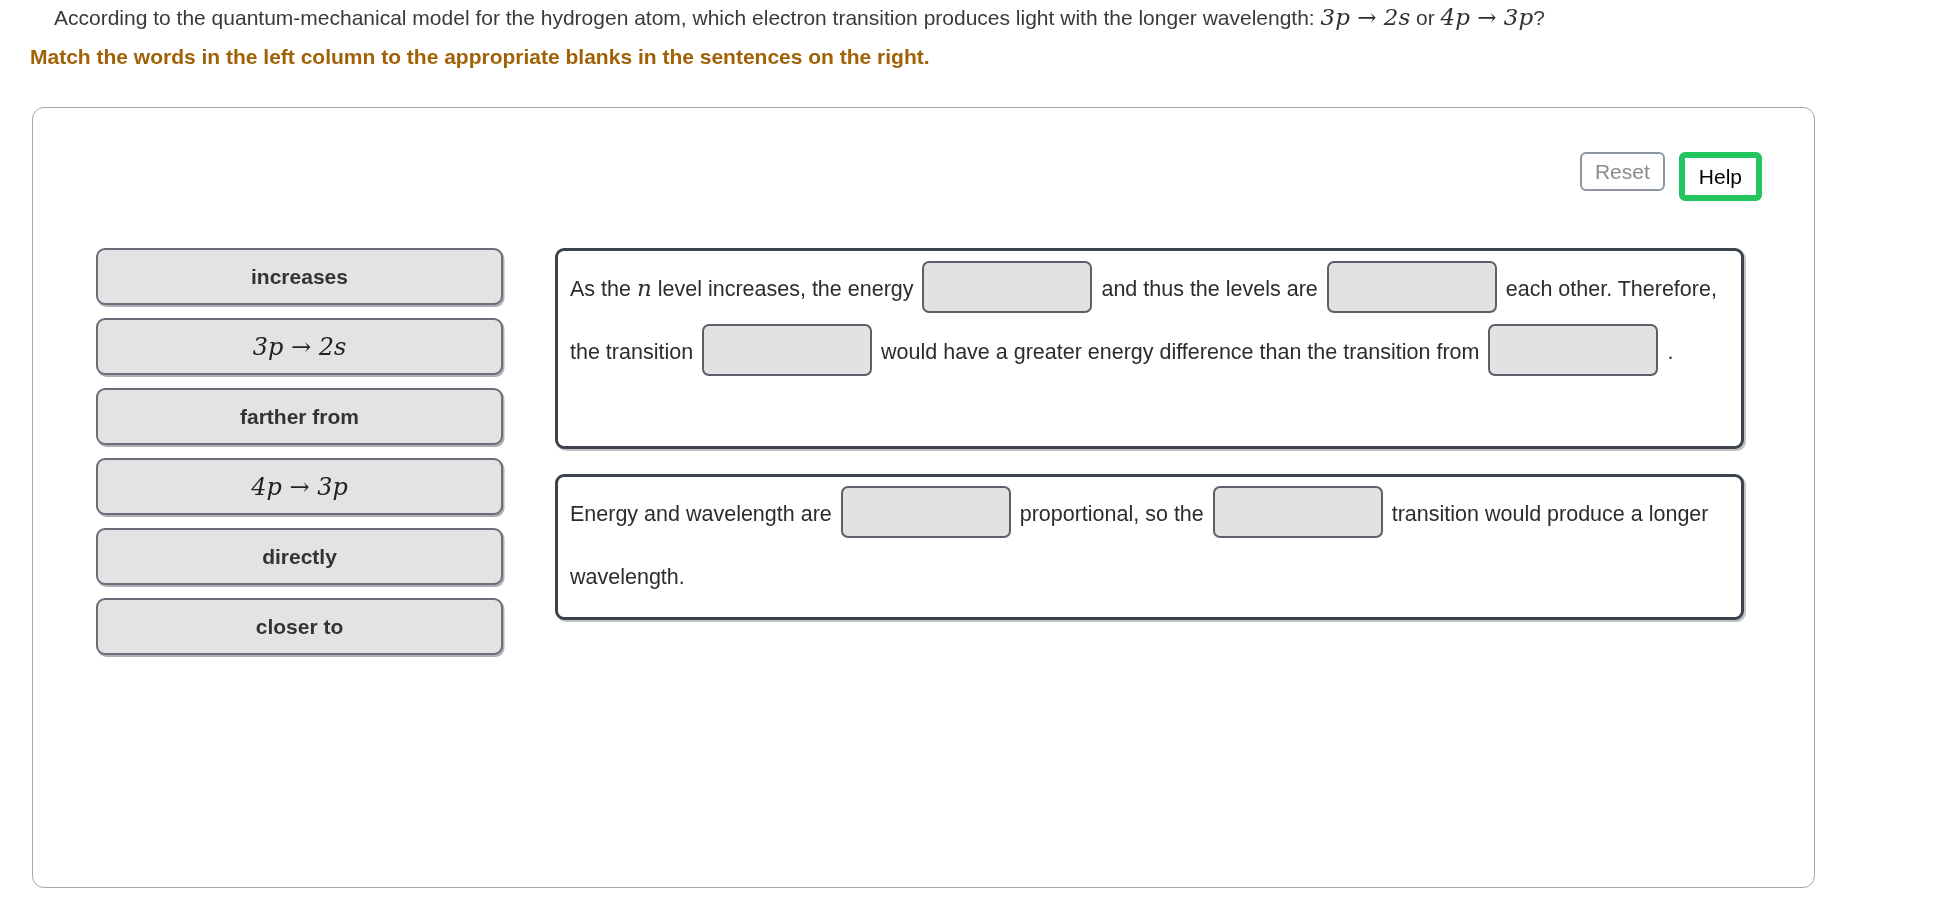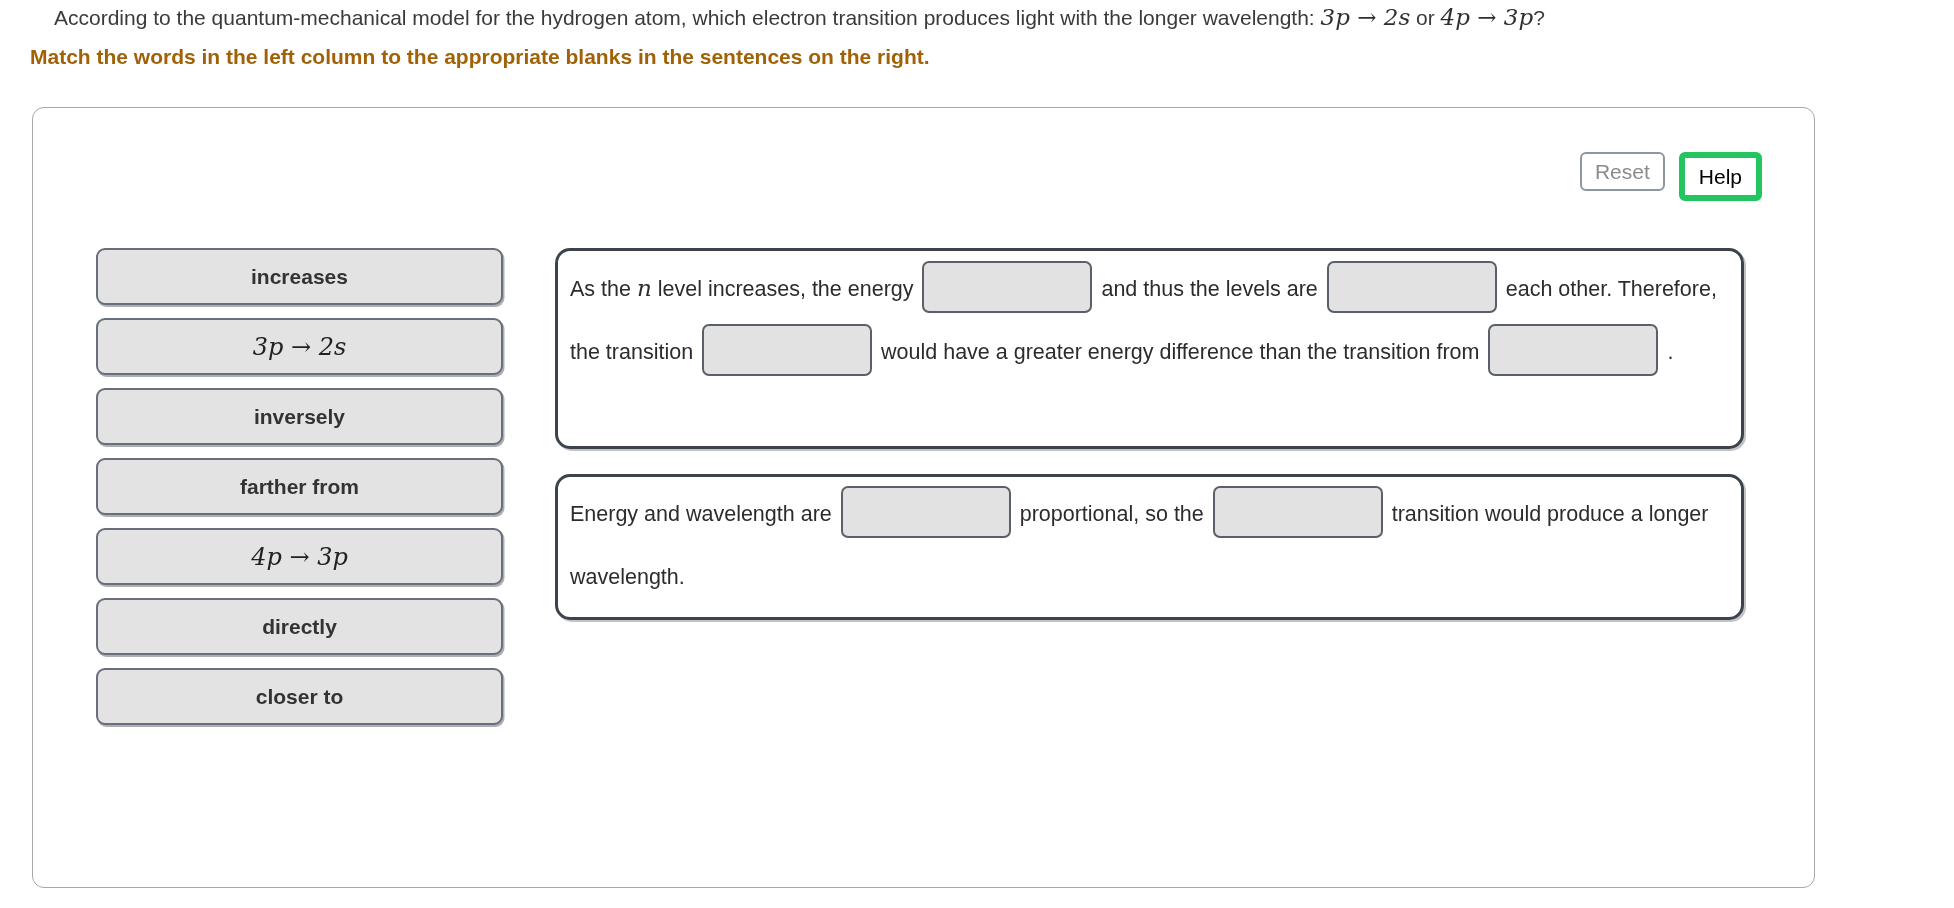--- a/index.html
+++ b/index.html
@@ -59,21 +59,21 @@
     cursor: grab;
   }
   .tile.math-tile {
     font-family: "DejaVu Serif", serif; font-style: italic;
     font-weight: normal; font-size: 24px; color: #222222;
   }
   
   .sentence-box {
     position: absolute; left: 522px; width: 1189px;
     background: #ffffff;
-    border: 3px solid #3d434c; border-radius: 15px;
+    border: 3px solid #3d434c; border-radius: 9px;
     box-shadow: 2px 2px 0 rgba(100,105,115,0.40);
     padding: 6px 12px 8px 12px;
     font-size: 21.5px; color: #2c2c2c; line-height: 63px;
   }
   .sentence-box-1 { top: 140px; min-height: 201px; }
   .sentence-box-2 { top: 366px; min-height: 132px; }
   .sentence-box .math { font-size: 23px; }
   .blank {
     display: inline-block; vertical-align: middle;
     width: 170px; height: 52px;
@@ -93,21 +93,20 @@
 <div class="panel">
 
   <div class="actions">
     <button class="btn btn-reset">Reset</button>
     <button class="btn btn-help">Help</button>
   </div>
 
   <div class="word-bank">
     <div class="tile">increases</div>
     <div class="tile math-tile">3p → 2s</div>
-    <div class="tile">inversely</div>
     <div class="tile">farther from</div>
     <div class="tile math-tile">4p → 3p</div>
     <div class="tile">directly</div>
     <div class="tile">closer to</div>
   </div>
 
   <div class="sentence-box sentence-box-1"><span>As the </span><span class="math">n</span><span> level increases, the energy </span><span class="blank"></span><span> and thus the levels are </span><span class="blank"></span><span> each other. Therefore, the transition </span><span class="blank"></span><span> would have a greater energy difference than the transition from </span><span class="blank"></span><span> .</span></div>
 
   <div class="sentence-box sentence-box-2"><span>Energy and wavelength are </span><span class="blank"></span><span> proportional, so the </span><span class="blank"></span><span> transition would produce a longer wavelength.</span></div>
 

